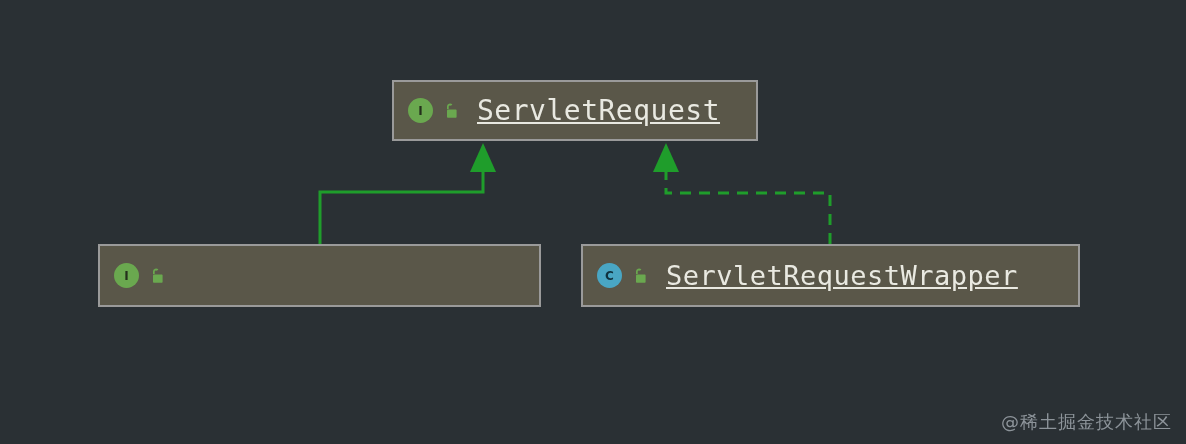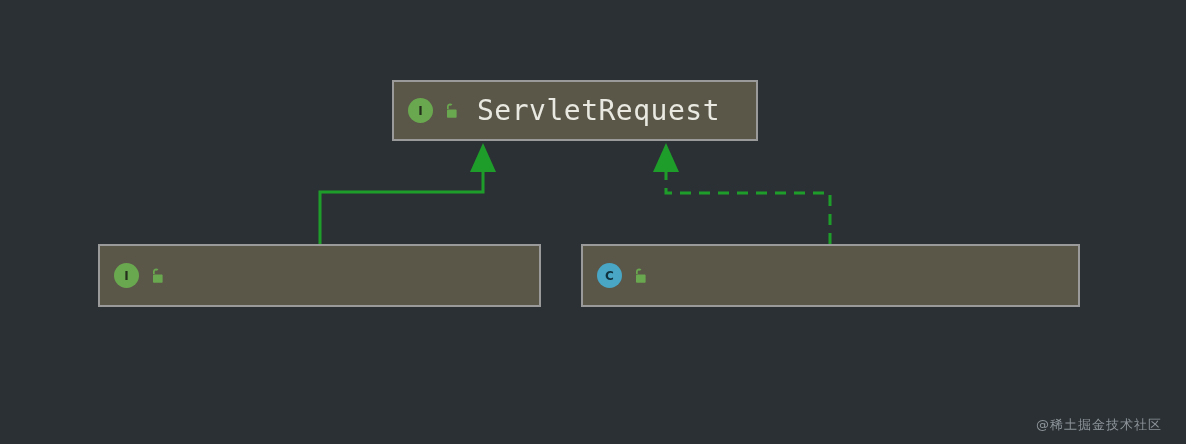--- a/index.html
+++ b/index.html
@@ -84,31 +84,32 @@
     flex: 0 0 auto;
     display: block;
   }
   .node-label {
     margin-left: 16px;
     color: #e9e9e1;
     font-family: "DejaVu Sans Mono", monospace;
     font-size: 27px;
     letter-spacing: 0.5px;
     white-space: nowrap;
+    text-decoration: underline;
   }
   #node-servlet-request .node-label {
     font-size: 28px;
   }
   #watermark {
     position: absolute;
-    right: 24px;
+    right: 14px;
     bottom: 10px;
     color: #8d949a;
     font-family: "DejaVu Sans", sans-serif;
-    font-size: 13px;
+    font-size: 18px;
     letter-spacing: 1px;
     z-index: 6;
   }
 </style>
 </head>
 <body>
 
 <div id="canvas">
 
   <svg id="connectors" viewBox="0 0 1186 444" xmlns="http://www.w3.org/2000/svg">
@@ -146,17 +147,18 @@
   </div>
 
   <div class="node" id="node-servlet-request-wrapper">
     <span class="icon-group">
       <span class="type-badge klass">C</span>
       <svg class="lock-icon" width="20" height="20" viewBox="0 0 20 20">
         <path d="M6 8 V5.6 a3.1 3.1 0 0 1 5.4 -2.1 l-1.5 1.3 A1.35 1.35 0 0 0 7.7 5.6 V8 Z" fill="#6aa84f"></path>
         <rect x="6" y="8.6" width="9.6" height="8.2" rx="0.8" fill="#6aa84f"></rect>
       </svg>
     </span>
+    <span class="node-label">ServletRequestWrapper</span>
   </div>
 
   <div id="watermark">@稀土掘金技术社区</div>
 
 </div>
 
 </body></html>

